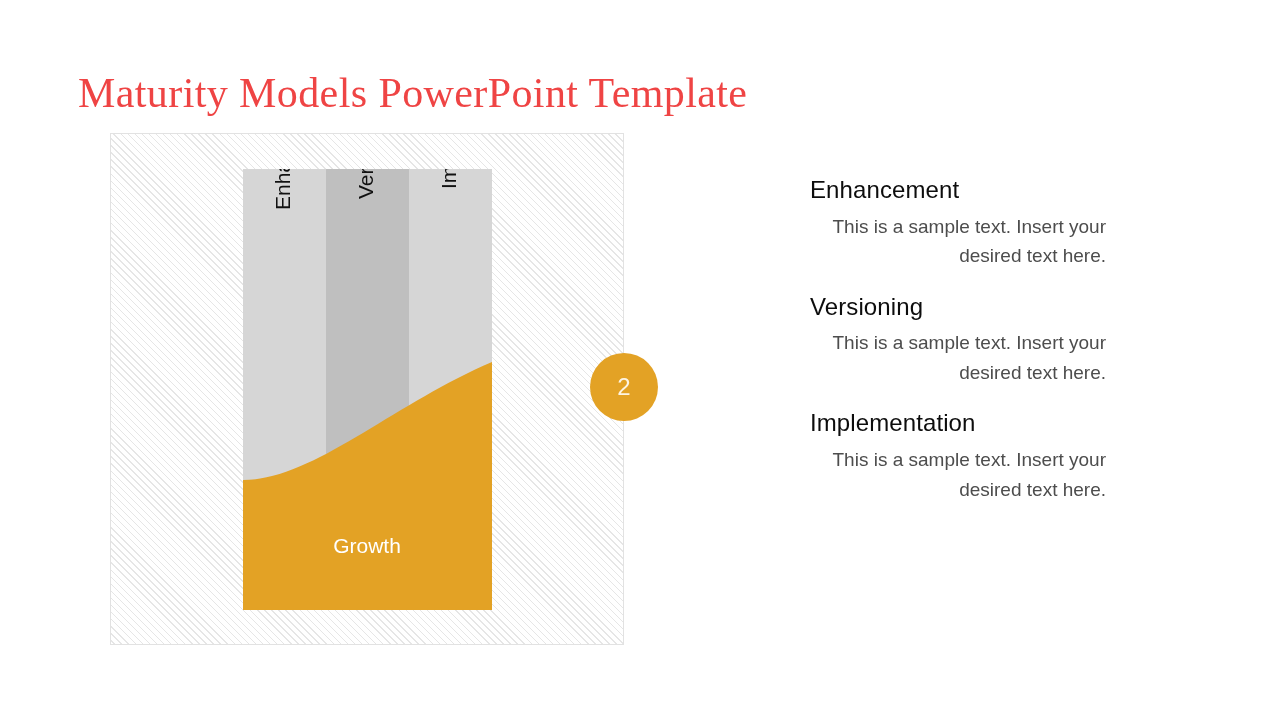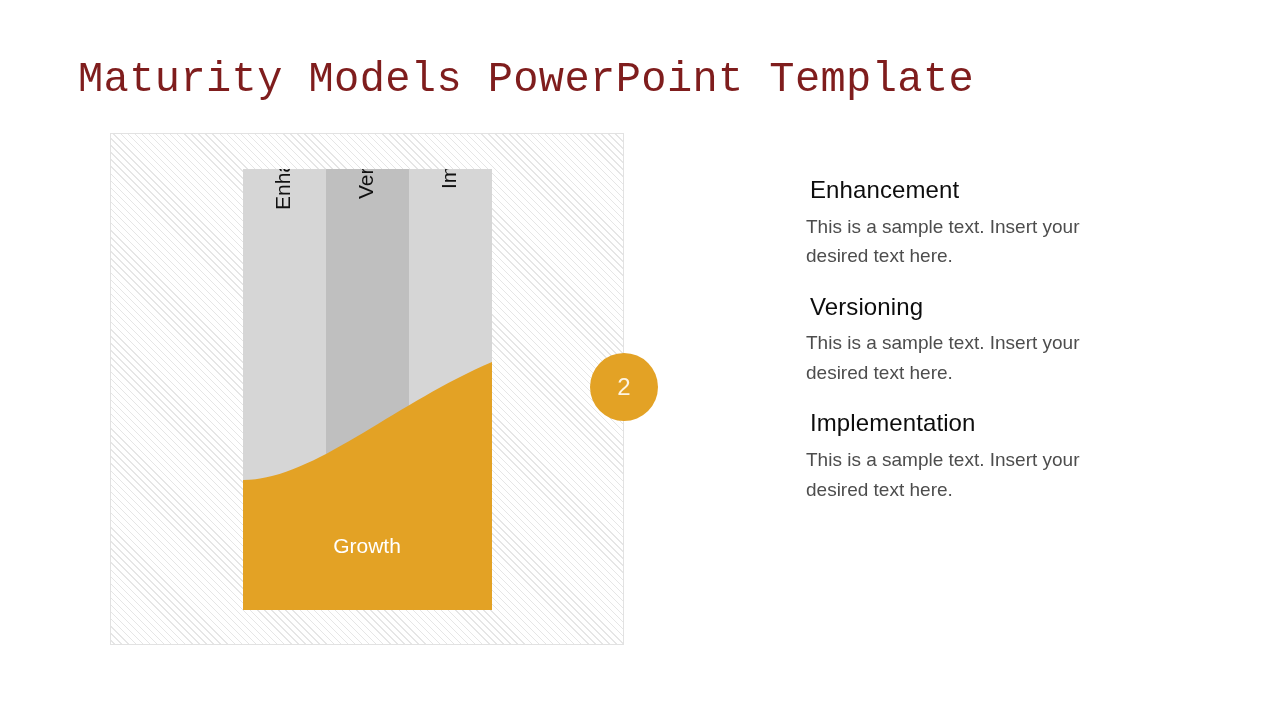--- a/index.html
+++ b/index.html
@@ -14,26 +14,26 @@
     position: relative;
     overflow: hidden;
     font-family: "Liberation Sans", "DejaVu Sans", sans-serif;
     -webkit-font-smoothing: antialiased;
   }
 
   
   #slide-title {
     position: absolute;
     left: 78px;
-    top: 28px;
-    font-family: Liberation Mono, monospace;
+    top: 41px;
+    font-family: Liberation Serif, serif;
     font-size: 42px;
     font-weight: 400;
     letter-spacing: 0.4px;
-    color: #7f1d1d;
+    color: #ef4444;
     white-space: nowrap;
     line-height: 1.15;
   }
 
   
   #diagram-panel {
     position: absolute;
     left: 110px;
     top: 133px;
     width: 514px;
@@ -112,20 +112,21 @@
     line-height: 1.2;
     letter-spacing: 0.1px;
   }
   .item-body {
     font-size: 19px;
     font-weight: 400;
     color: #4d4d4d;
     margin: 0;
     line-height: 1.55;
     max-width: 300px;
+    text-align: right;
   }
 </style>
 </head>
 <body>
 
 <h1 id="slide-title">Maturity Models PowerPoint Template</h1>
 
 <div id="diagram-panel"></div>
 
 <svg id="maturity-chart" viewBox="0 0 249 441" preserveAspectRatio="none">

